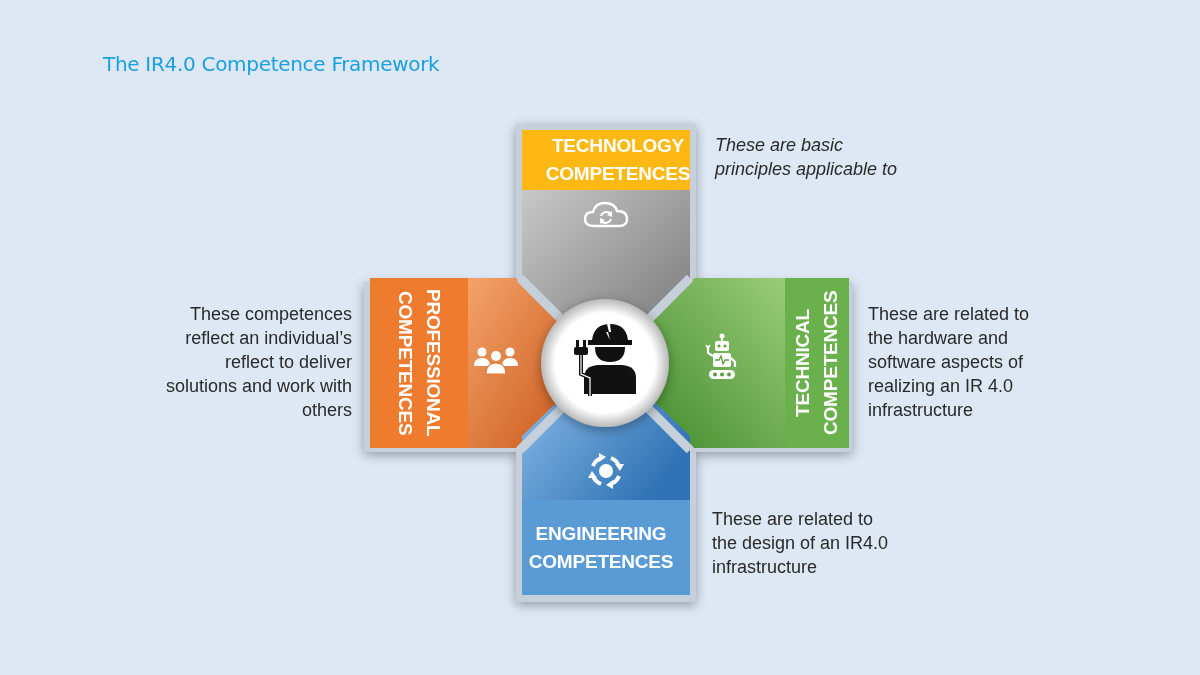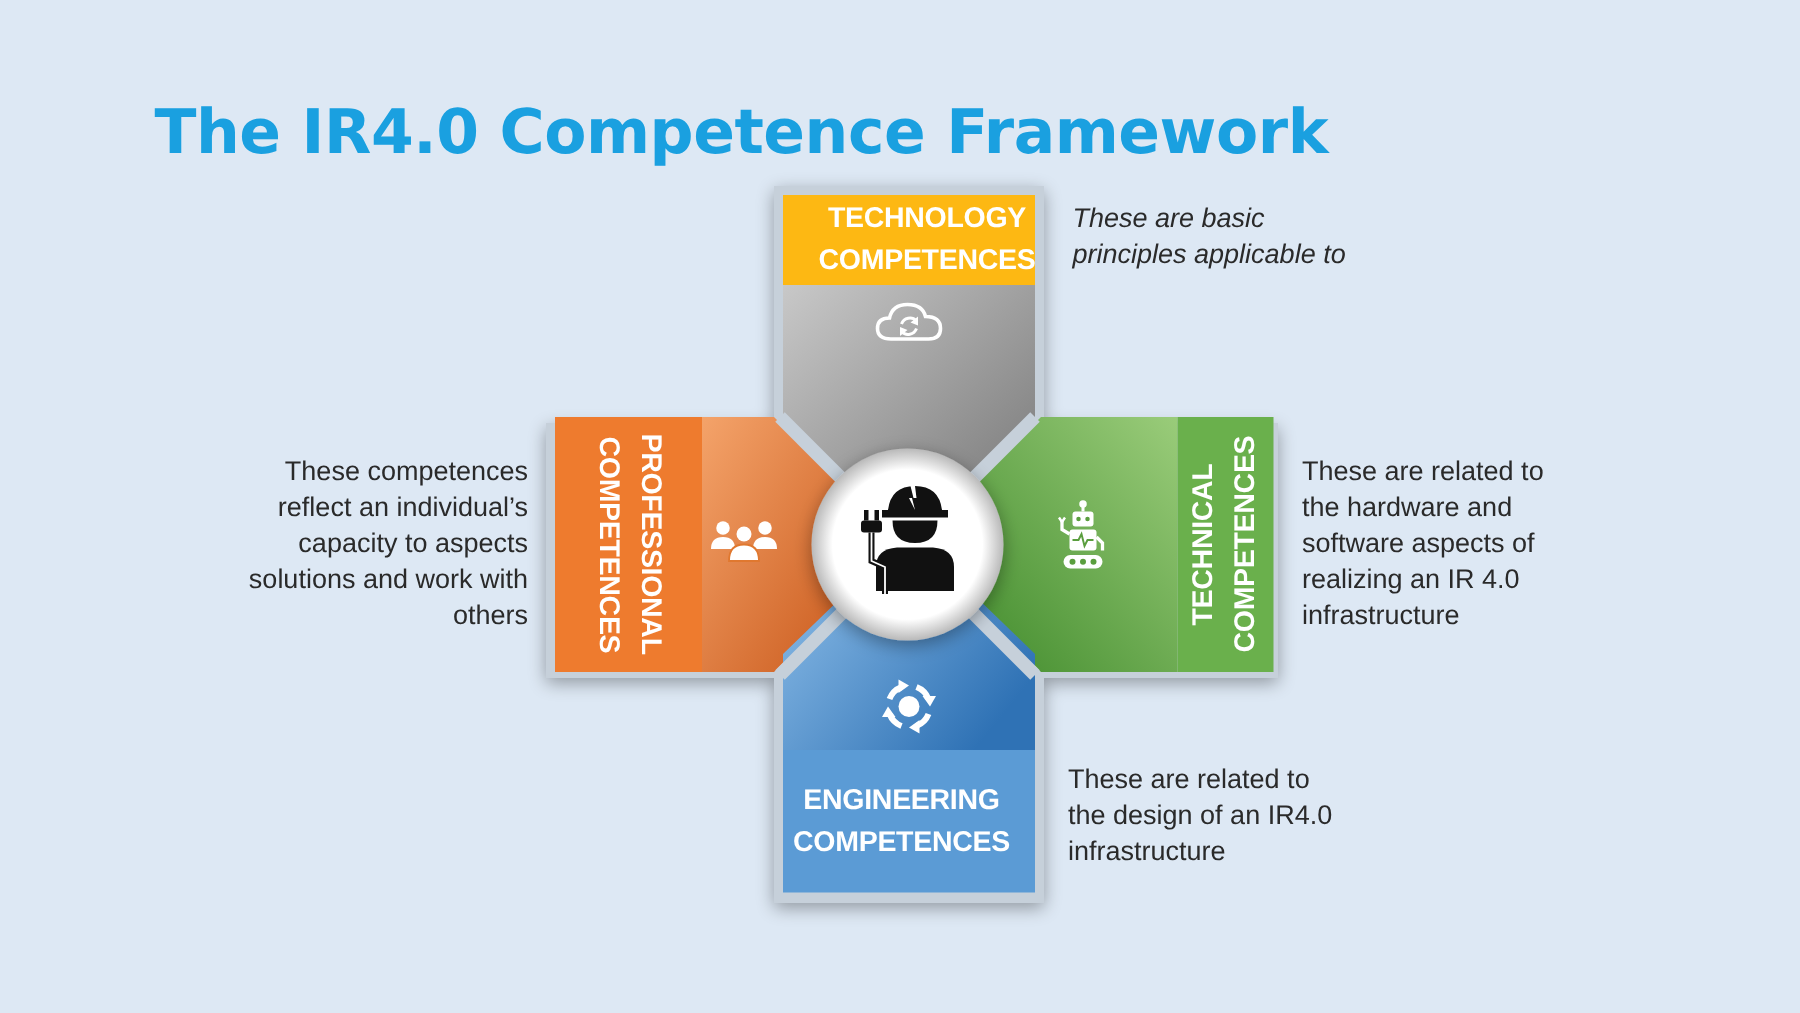--- a/index.html
+++ b/index.html
@@ -2,23 +2,23 @@
 <html><head>
 <meta charset="utf-8">
 <style>
   html, body { margin:0; padding:0; }
   body {
     width:1200px; height:675px; overflow:hidden; position:relative;
     background:#dde8f4;
     font-family:"Liberation Sans", sans-serif;
   }
   .title {
-    position:absolute; left:103px; top:64px;
-    font-family:"DejaVu Sans", sans-serif; font-weight:bold;
-    font-size:41px; color:#1aa0e0; letter-spacing:-0.3px; white-space:nowrap;
+    position:absolute; left:103px; top:52px;
+    font-family:"DejaVu Sans", sans-serif; font-weight:normal;
+    font-size:20px; color:#1aa0e0; letter-spacing:-0.3px; white-space:nowrap;
   }
   .desc {
     position:absolute; font-size:18px; line-height:24px; color:#2a2a2a;
   }
   .desc span { display:block; white-space:nowrap; }
   .desc.right-align { text-align:right; }
   .diagram { position:absolute; left:0; top:0; width:1200px; height:675px; }
   .arm-label {
     position:absolute; color:#fff; font-weight:bold; font-size:19px;
     line-height:28px; text-align:center; display:flex; flex-direction:column;
@@ -190,21 +190,21 @@
 </div>
 
 <div class="desc" style="left:715px;top:133px;font-style:italic;">
   <span>These are basic</span>
   <span>principles applicable to</span>
 </div>
 
 <div class="desc right-align" style="right:848px;top:302px;">
   <span>These competences</span>
   <span>reflect an individual’s</span>
-  <span>capacity to aspects</span>
+  <span>reflect to deliver</span>
   <span>solutions and work with</span>
   <span>others</span>
 </div>
 
 <div class="desc" style="left:868px;top:302px;">
   <span>These are related to</span>
   <span>the hardware and</span>
   <span>software aspects of</span>
   <span>realizing an IR 4.0</span>
   <span>infrastructure</span>

